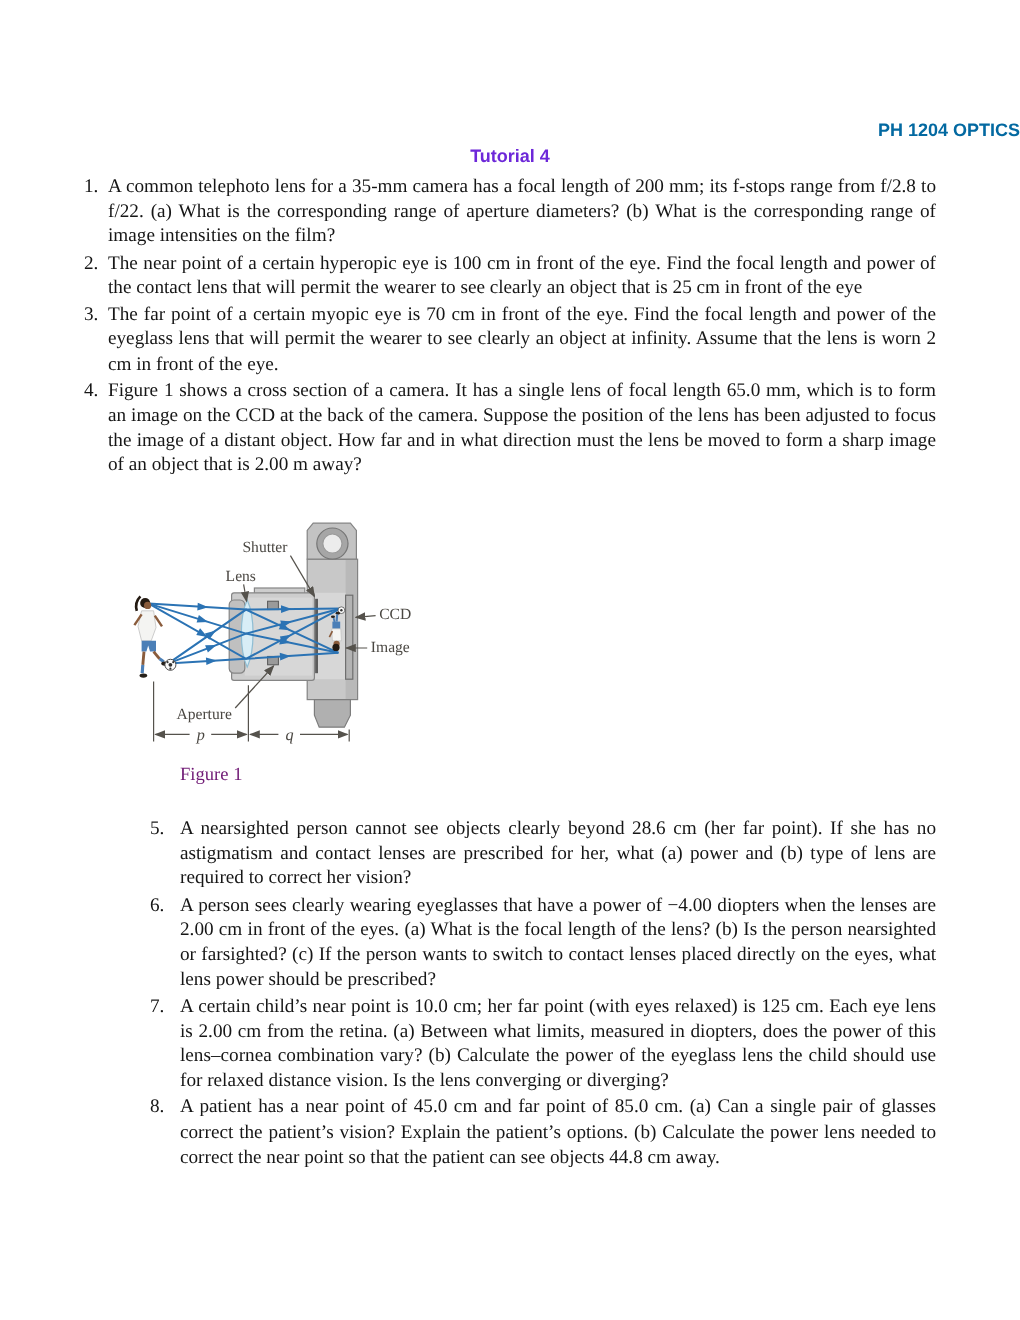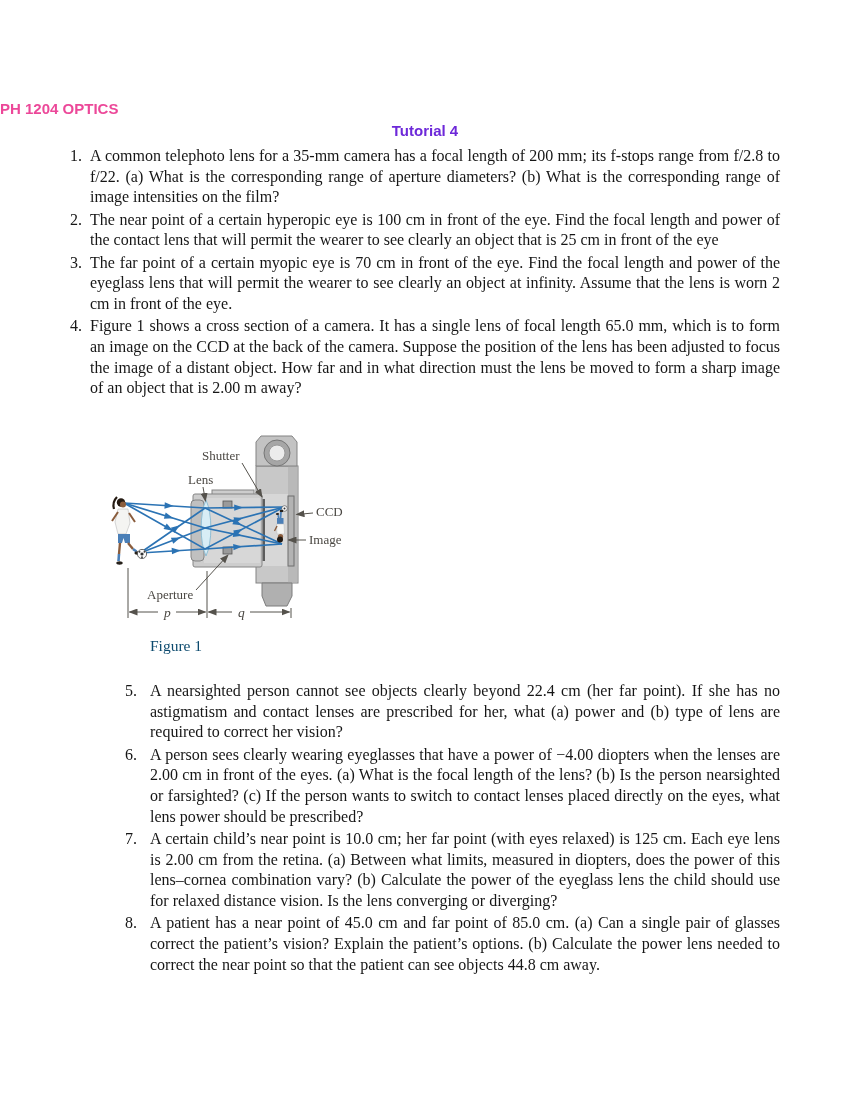--- a/index.html
+++ b/index.html
@@ -1,37 +1,37 @@
 <!DOCTYPE html>
 <html><head>
 <meta charset="utf-8">
 <style>
   html,body { margin:0; padding:0; background:#ffffff; }
   .page {
     position:relative; width:850px; height:1100px; background:#ffffff;
     font-family:"Liberation Serif", serif; color:#161616; overflow:hidden;
   }
   .doc-title {
-    position:absolute; top:100px; left:0; width:850px; text-align:left;
-    font-family:"Liberation Sans", sans-serif; font-weight:bold; font-size:15px; color:#ec4899;
+    position:absolute; top:100px; left:0; width:850px; text-align:right;
+    font-family:"Liberation Sans", sans-serif; font-weight:bold; font-size:15px; color:#0369a1;
   }
   .doc-subtitle {
     position:absolute; top:122px; left:0; width:850px; text-align:center;
     font-family:"Liberation Sans", sans-serif; font-weight:bold; font-size:15px; color:#6d28d9;
   }
   .plist { position:absolute; }
   .plist-top { top:146px; left:70px; width:710px; }
   .plist-bottom { top:681px; left:125px; width:655px; }
   .prob { display:flex; margin-bottom:1.5px; font-size:16px; line-height:20.7px; }
   .prob .num { flex:none; }
   .plist-top .num { width:20px; }
   .plist-bottom .num { width:25px; }
   .prob .ptext { flex:1; text-align:justify; }
   .figwrap { position:absolute; left:92px; top:430px; width:310px; height:198px; }
-  .figcaption { position:absolute; left:150px; top:637px; font-size:15.5px; color:#0c4a6e; }
+  .figcaption { position:absolute; left:150px; top:637px; font-size:15.5px; color:#701a75; }
   .flabel { font-family:"Liberation Serif", serif; font-size:13px; fill:#4a4742; }
   .fdim   { font-family:"Liberation Serif", serif; font-size:13.5px; font-style:italic; fill:#4a4742; }
   svg .ray { stroke:#2b73b4; stroke-width:1.7; fill:none; }
   svg .ah  { fill:#2b73b4; }
   svg .ptr { stroke:#55524c; stroke-width:1; fill:none; }
   svg .dim { stroke:#55524c; stroke-width:1; fill:none; }
 </style>
 </head>
 <body>
 
@@ -167,21 +167,21 @@
         <path class="ptr" d="M104,160 L136,125" marker-end="url(#ahd)"></path>
       </g>
     </svg>
   </div>
 
   <div class="figcaption">Figure 1</div>
 
   <div class="plist plist-bottom">
     <div class="prob">
       <span class="num">5.</span>
-      <span class="ptext">A nearsighted person cannot see objects clearly beyond 22.4 cm (her far point). If she has no astigmatism and contact lenses are prescribed for her, what (a) power and (b) type of lens are required to correct her vision?</span>
+      <span class="ptext">A nearsighted person cannot see objects clearly beyond 28.6 cm (her far point). If she has no astigmatism and contact lenses are prescribed for her, what (a) power and (b) type of lens are required to correct her vision?</span>
     </div>
     <div class="prob">
       <span class="num">6.</span>
       <span class="ptext">A person sees clearly wearing eyeglasses that have a power of −4.00 diopters when the lenses are 2.00 cm in front of the eyes. (a) What is the focal length of the lens? (b) Is the person nearsighted or farsighted? (c) If the person wants to switch to contact lenses placed directly on the eyes, what lens power should be prescribed?</span>
     </div>
     <div class="prob">
       <span class="num">7.</span>
       <span class="ptext">A certain child’s near point is 10.0 cm; her far point (with eyes relaxed) is 125 cm. Each eye lens is 2.00 cm from the retina. (a) Between what limits, measured in diopters, does the power of this lens–cornea combination vary? (b) Calculate the power of the eyeglass lens the child should use for relaxed distance vision. Is the lens converging or diverging?</span>
     </div>
     <div class="prob">

